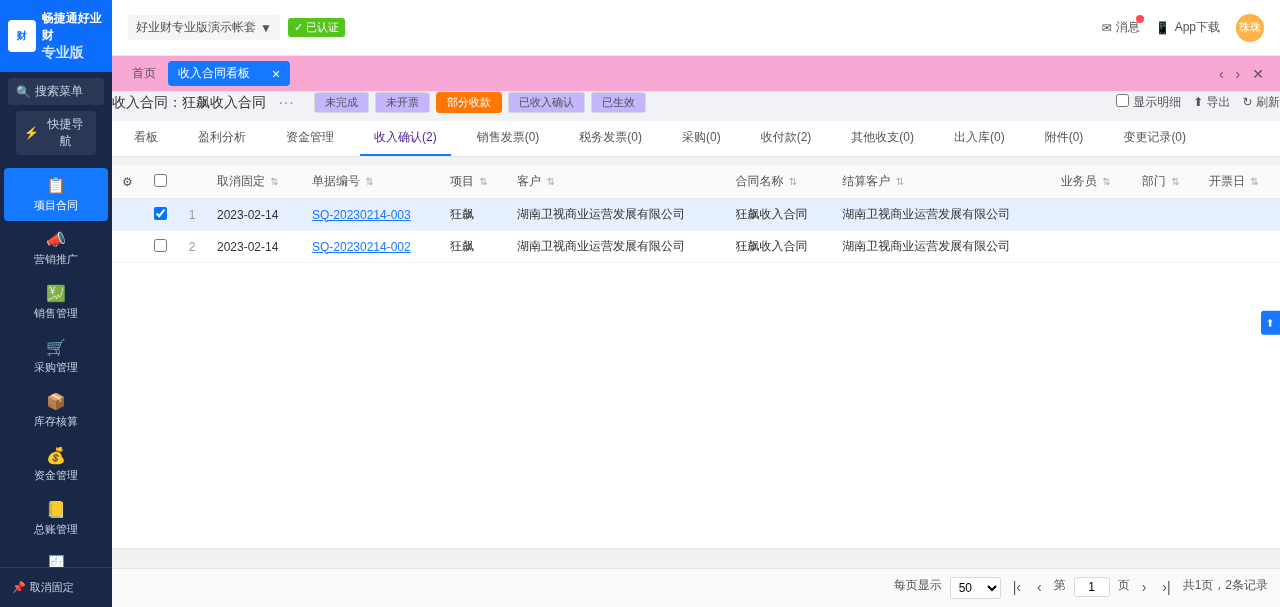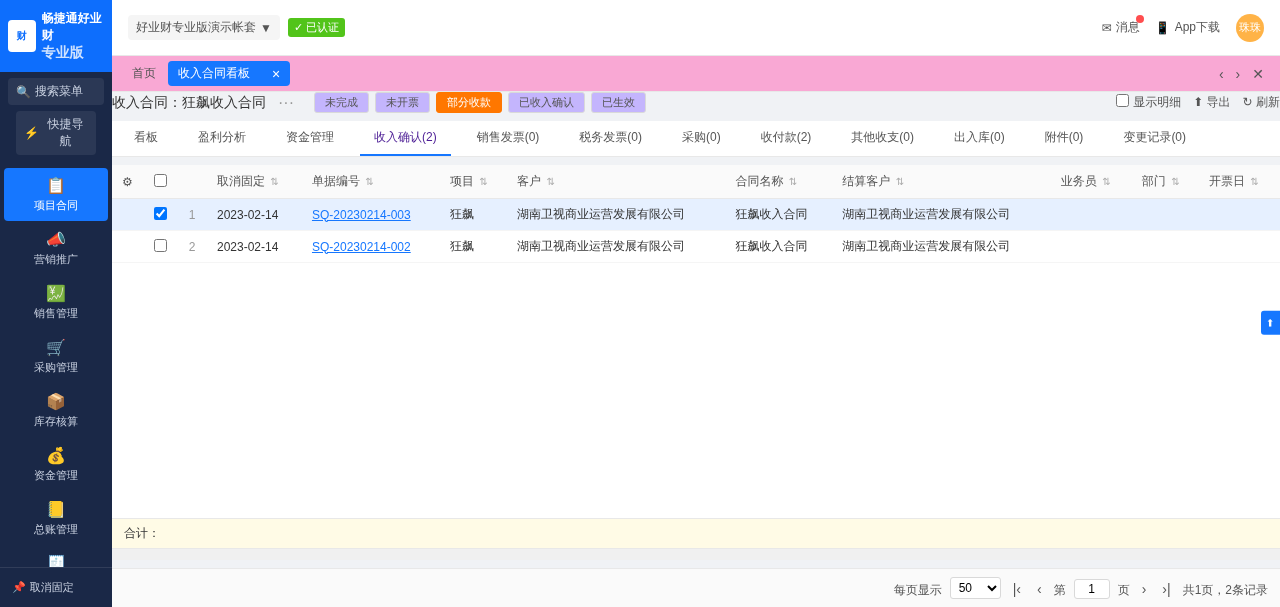--- a/index.html
+++ b/index.html
@@ -60,21 +60,21 @@
     thead tr { background: #fafafa; }
     thead th { padding: 8px 10px; text-align: left; font-weight: 500; color: #555; border-bottom: 1px solid #e8e8e8; white-space: nowrap; position: relative; }
     thead th .sort-icon { color: #aaa; margin-left: 2px; font-size: 10px; }
     tbody tr { border-bottom: 1px solid #f5f5f5; }
     tbody tr.selected { background: #e6f0ff; }
     tbody td { padding: 7px 10px; color: #333; white-space: nowrap; }
     .link-cell { color: #1677ff; cursor: pointer; text-decoration: underline; }
     .row-num { color: #999; text-align: center; }
     .checkbox-cell { width: 30px; text-align: center; }
     .table-footer { display: flex; align-items: center; justify-content: space-between; padding: 8px 12px; background: #fafafa; border-top: 1px solid #e8e8e8; flex-shrink: 0; }
-    .pagination { display: flex; align-items: flex-end; gap: 8px; font-size: 12px; color: #555; }
+    .pagination { display: flex; align-items: flex-start; gap: 8px; font-size: 12px; color: #555; }
     .page-size-select { border: 1px solid #d9d9d9; border-radius: 3px; padding: 2px 4px; font-size: 12px; background: #fff; }
     .page-btn { background: none; border: none; cursor: pointer; color: #555; font-size: 14px; padding: 2px 4px; }
     .page-btn:disabled { color: #ccc; cursor: default; }
     .page-input { width: 36px; border: 1px solid #d9d9d9; border-radius: 3px; text-align: center; padding: 2px; font-size: 12px; }
 
     
     ::-webkit-scrollbar { width: 6px; height: 6px; }
     ::-webkit-scrollbar-track { background: #f1f1f1; }
     ::-webkit-scrollbar-thumb { background: #ccc; border-radius: 3px; }
   </style>
@@ -309,23 +309,20 @@
               <td>狂飙收入合同</td>
               <td>湖南卫视商业运营发展有限公司</td>
               <td></td>
               <td></td>
               <td></td>
             </tr>
           </tbody>
         </table>
       </div>
 
-      <div style="padding:6px 12px;background:#fffbe6;border-top:1px solid #e8e8e8;font-size:12px;font-weight:500;">
-        <span>合计：</span>
-      </div>
 
       <div style="height:12px;background:#f0f0f0;border-top:1px solid #e8e8e8;overflow-x:scroll;">
         <div style="width:200%;height:1px;"></div>
       </div>
 
       <div style="position:absolute;right:0;top:40%;transform:translateY(-50%);background:#1677ff;color:#fff;padding:8px 4px;font-size:10px;cursor:pointer;border-radius:3px 0 0 3px;writing-mode:vertical-lr;">
         ⬅
       </div>
     </div>
 

